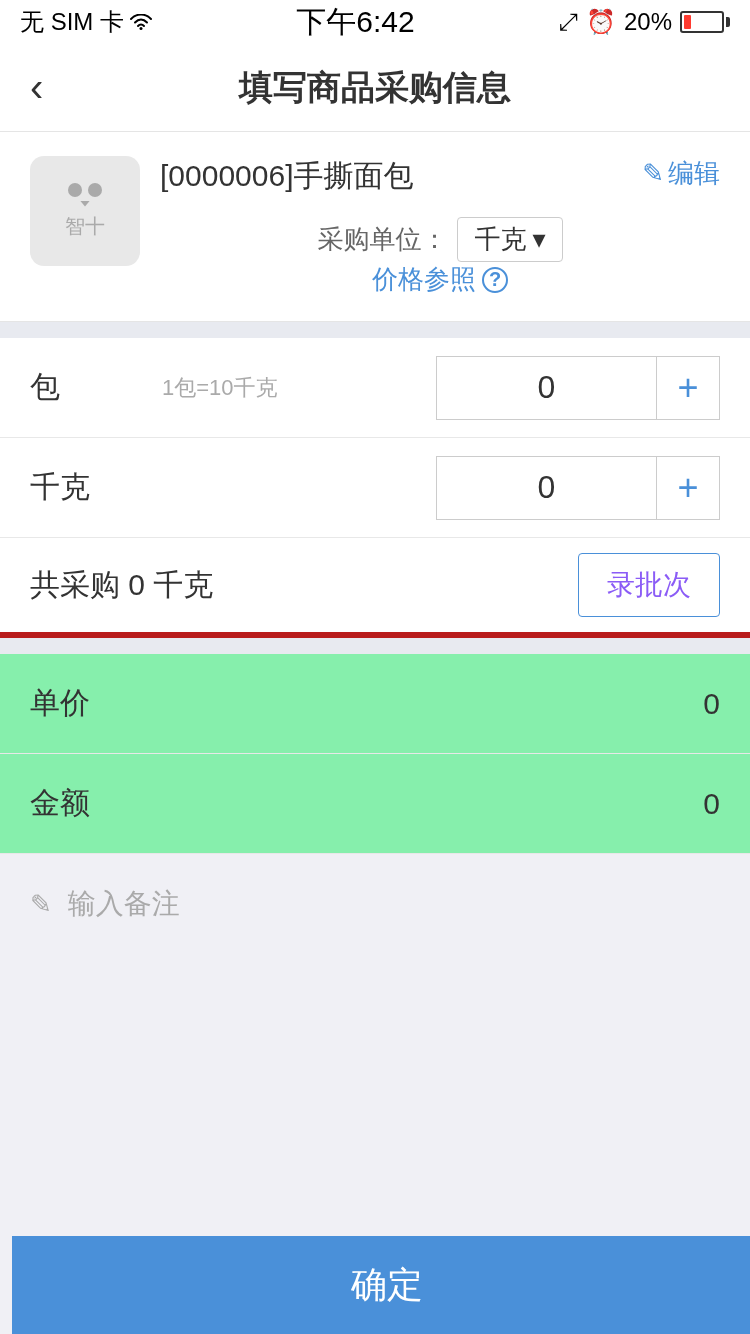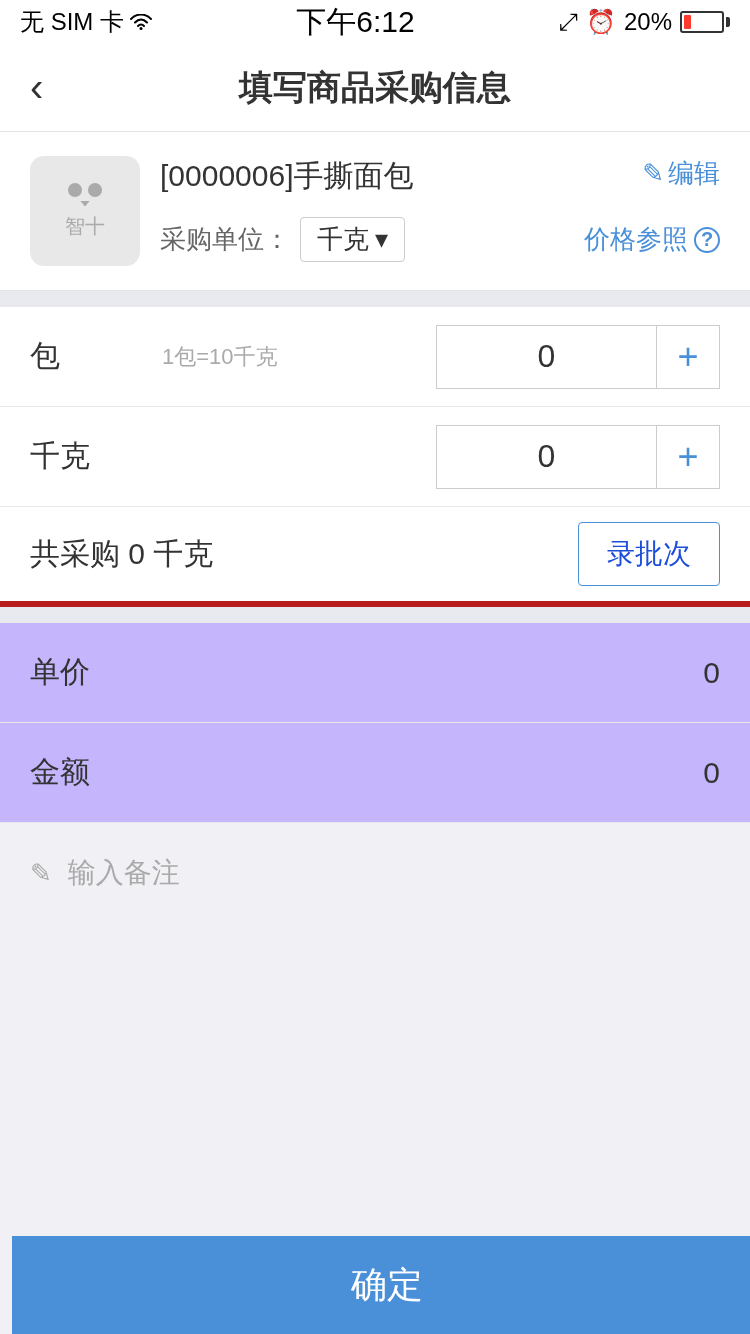--- a/index.html
+++ b/index.html
@@ -121,20 +121,21 @@
       color: #4a90d9;
       display: flex;
       align-items: center;
       gap: 4px;
       cursor: pointer;
     }
     .unit-row {
       display: flex;
       align-items: center;
       justify-content: space-between;
+      flex-direction: column;
     }
     .unit-label {
       font-size: 26px;
       color: #666;
       display: flex;
       align-items: center;
       gap: 10px;
     }
     .unit-select {
       border: 1px solid #ccc;
@@ -225,30 +226,30 @@
       background: #fff;
       border-bottom: 6px solid #b91c1c;
     }
     .summary-text {
       font-size: 30px;
       color: #333;
     }
     .batch-btn {
       border: 1px solid #4a90d9;
       background: #fff;
-      color: #1d4ed8;
+      color: #8b5cf6;
       font-size: 28px;
       padding: 12px 28px;
       border-radius: 4px;
       cursor: pointer;
     }
 
     
     .price-section {
-      background: #c4b5fd;
+      background: #86efac;
       margin-top: 0;
     }
     .price-row {
       display: flex;
       align-items: center;
       justify-content: space-between;
       padding: 0 30px;
       height: 100px;
       border-bottom: 1px solid #e8e8e8;
     }
@@ -322,21 +323,21 @@
     <span>无 SIM 卡</span>
     <span>
       <svg width="22" height="16" viewBox="0 0 22 16" fill="none">
         <path d="M11 13a1.5 1.5 0 1 1 0 3 1.5 1.5 0 0 1 0-3z" fill="#000"></path>
         <path d="M5 8.5C6.8 6.6 9.3 5.5 11 5.5s4.2 1.1 6 3" stroke="#000" stroke-width="2" fill="none" stroke-linecap="round"></path>
         <path d="M1 5C3.8 2.1 7.2 0.5 11 0.5s7.2 1.6 10 4.5" stroke="#000" stroke-width="2" fill="none" stroke-linecap="round"></path>
         <path d="M8 12c.8-.9 1.8-1.5 3-1.5s2.2.6 3 1.5" stroke="#000" stroke-width="2" fill="none" stroke-linecap="round"></path>
       </svg>
     </span>
   </div>
-  <div class="status-center">下午6:12</div>
+  <div class="status-center">下午6:42</div>
   <div class="status-right">
     <span>⤢</span>
     <span>⏰</span>
     <span>20%</span>
     <span class="battery-icon">
       <div class="battery-body">
         <div class="battery-fill"></div>
       </div>
       <div class="battery-tip"></div>
     </span>

